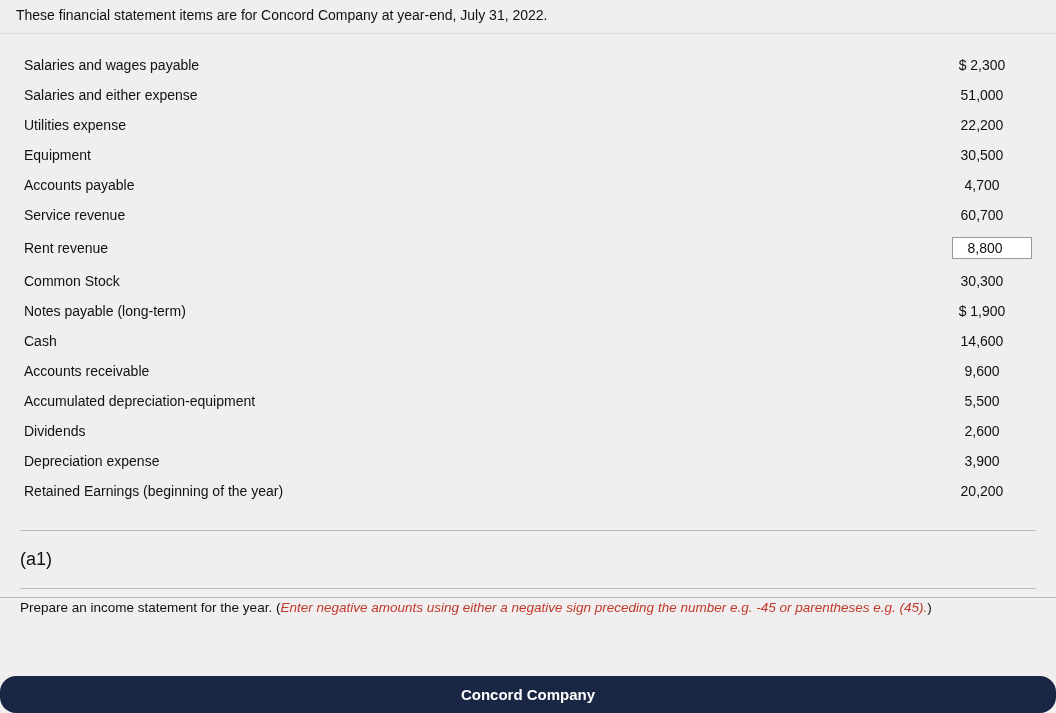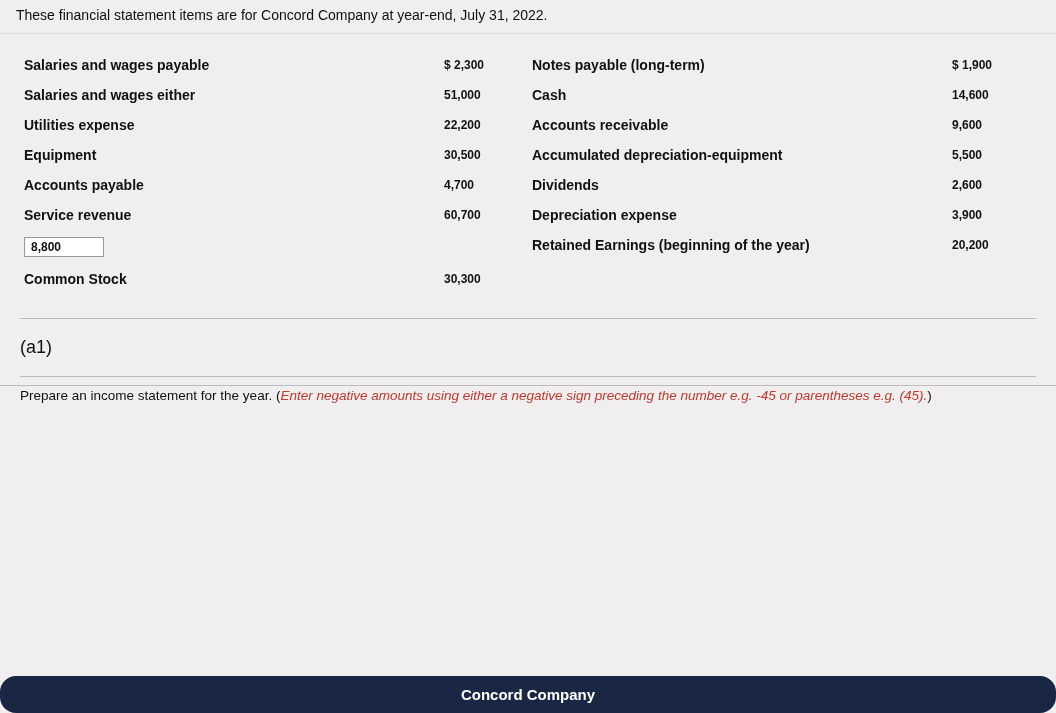--- a/index.html
+++ b/index.html
@@ -23,45 +23,44 @@
       font-size: 14px;
       color: #111;
       border-bottom: 1px solid #ddd;
     }
     .data-table-section {
       padding: 16px 20px;
       background: #f0eeee;
     }
     .data-grid {
       display: grid;
-      grid-template-columns: 1fr 1fr;
+      grid-template-columns: 1fr;
       gap: 0;
       width: 100%;
-      font-weight: bold;
     }
     .col-pair {
       display: flex;
       flex-direction: column;
     }
     .row-item {
       display: flex;
       align-items: center;
       padding: 7px 4px;
       border-bottom: none;
     }
     .row-item .label {
       flex: 1;
       color: #111;
       font-size: 14px;
     }
     .row-item .amount {
       min-width: 80px;
-      text-align: left;
+      text-align: center;
       color: #111;
-      font-size: 12px;
+      font-size: 14px;
       padding-right: 20px;
     }
     .amount-highlighted {
       border: 1px solid #999;
       background: #fff;
       padding: 2px 6px;
       min-width: 70px;
       text-align: center;
     }
     .divider-section {
@@ -107,40 +106,41 @@
 
   <div class="data-table-section">
     <div class="data-grid">
 
       <div class="col-pair" id="left-col">
           <div class="row-item">
             <span class="label">Salaries and wages payable</span>
             <span class="amount">$ 2,300</span>
           </div>
           <div class="row-item">
-            <span class="label">Salaries and wages either</span>
+            <span class="label">Salaries and either expense</span>
             <span class="amount">51,000</span>
           </div>
           <div class="row-item">
             <span class="label">Utilities expense</span>
             <span class="amount">22,200</span>
           </div>
           <div class="row-item">
             <span class="label">Equipment</span>
             <span class="amount">30,500</span>
           </div>
           <div class="row-item">
             <span class="label">Accounts payable</span>
             <span class="amount">4,700</span>
           </div>
           <div class="row-item">
             <span class="label">Service revenue</span>
             <span class="amount">60,700</span>
           </div>
           <div class="row-item">
+            <span class="label">Rent revenue</span>
             <span class="amount amount-highlighted">8,800</span>
           </div>
           <div class="row-item">
             <span class="label">Common Stock</span>
             <span class="amount">30,300</span>
           </div>
         </div>
 
       <div class="col-pair" id="right-col">
           <div class="row-item">

